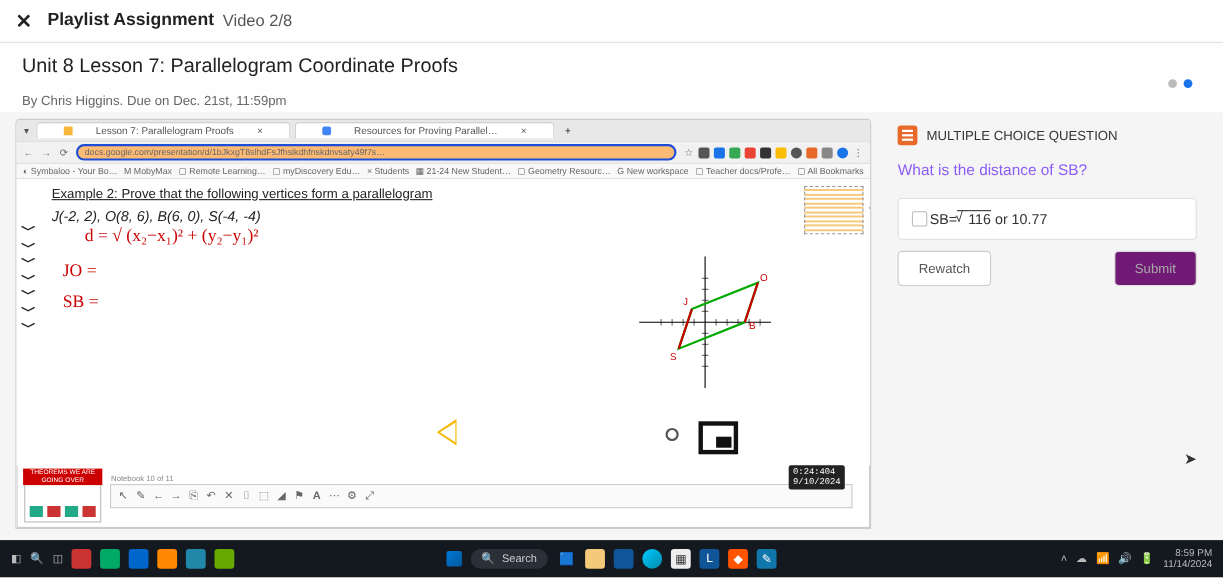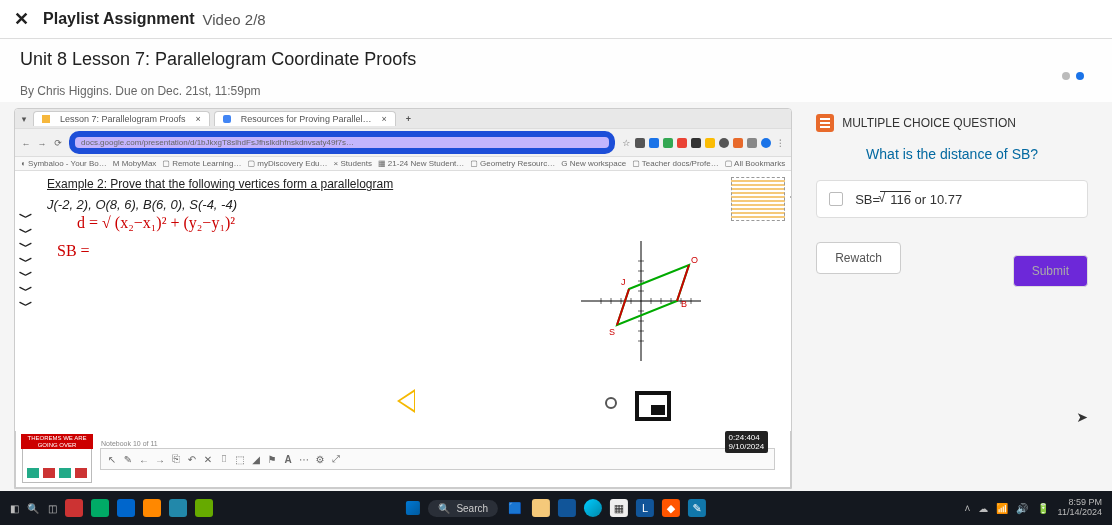--- a/index.html
+++ b/index.html
@@ -13,26 +13,26 @@
   .lesson-meta { font-size: 12px; color: #666; }
   .dots { position: absolute; right: 28px; top: 72px; display: flex; gap: 6px; align-items: center; }
   .dot { width: 8px; height: 8px; border-radius: 50%; }
   .dot.gray { background: #bbb; }
   .dot.blue { background: #1a73e8; }
   .main { display: flex; padding: 6px 14px 0 14px; gap: 14px; }
   .video-col { flex: 0 0 700px; }
   .side-col { flex: 1; padding: 6px 10px; }
   .browser-frame { background: #fff; border: 1px solid #ccc; border-radius: 4px 4px 0 0; overflow: hidden; }
   .tab-row { display: flex; align-items: center; background: #e8e8e8; padding: 2px 4px; gap: 4px; font-size: 9px; color: #555; }
-  .tab { background: #fff; border: 1px solid #ccc; border-bottom: none; padding: 2px 8px; border-radius: 4px 4px 0 0; display: flex; align-items: center; gap: 10px; }
+  .tab { background: #fff; border: 1px solid #ccc; border-bottom: none; padding: 2px 24px; border-radius: 4px 4px 0 0; display: flex; align-items: center; gap: 21px; }
   .tab .sq { width: 8px; height: 8px; background: #f6b73c; }
   .tab-plus { padding: 0 6px; font-weight: bold; cursor: pointer; }
   .url-row { display: flex; align-items: center; background: #f1f1f1; padding: 2px 6px; gap: 6px; font-size: 9px; color: #666; border-top: 1px solid #ddd; border-bottom: 1px solid #ddd; }
   .nav-ico { width: 10px; text-align: center; }
-  .url-bar { flex: 1; background: #c4b5fd; border: 6px solid #1d4ed8; border-radius: 10px; padding: 1px 6px; font-size: 8px; overflow: hidden; white-space: nowrap; }
+  .url-bar { flex: 1; background: #fdba74; border: 2px solid #1d4ed8; border-radius: 10px; padding: 1px 6px; font-size: 8px; overflow: hidden; white-space: nowrap; }
   .ext-icons { display: flex; gap: 4px; }
   .ext-ico { width: 10px; height: 10px; border-radius: 2px; }
   .bk-row { display: flex; align-items: center; gap: 6px; background: #f8f8f8; padding: 2px 6px; font-size: 8px; color: #666; border-bottom: 1px solid #ddd; overflow: hidden; white-space: nowrap; }
   .content-area { position: relative; height: 260px; background: #fff; display: flex; }
   .chevrons { display: flex; flex-direction: column; justify-content: flex-start; padding: 40px 4px 0 4px; gap: 2px; }
   .chev { color: #222; font-size: 14px; line-height: 0.9; font-weight: bold; }
   .slide { flex: 1; padding: 6px 10px; position: relative; }
   .ex-title { font-size: 12px; }
   .ex-title .u1 { text-decoration: underline; }
   .ex-sub { font-size: 12px; }
@@ -48,40 +48,40 @@
   .pip::after { content:""; position:absolute; right:2px; bottom:2px; width:14px; height:10px; background:#111; }
   .circle-ico { position: absolute; right: 174px; bottom: 22px; width: 12px; height: 12px; border: 2px solid #555; border-radius: 50%; }
   .six { position:absolute; right: 140px; bottom: 16px; font-size: 12px; color:#555; }
   .thumb-strip { display: flex; align-items: center; background: #fff; border: 1px solid #ccc; border-top: none; padding: 4px 6px; gap: 8px; }
   .thumb { width: 70px; height: 48px; border: 1px solid #bbb; background: #fff; position: relative; }
   .thumb-label { position:absolute; top:-2px; left:-2px; right:-2px; background:#c00; color:#fff; font-size:6px; line-height:1.1; padding:1px 2px; text-align:center; }
   .thumb-bars { position:absolute; bottom:4px; left:4px; right:4px; display:flex; gap:4px; }
   .bar { height: 10px; flex:1; }
   .toolbar-mini { flex:1; border:1px solid #ccc; height:22px; display:flex; align-items:center; gap:6px; padding:0 6px; font-size:10px; color:#666; background:#fafafa; position:relative; }
   .tm-ico { width:10px; text-align:center; }
-  .time-badge { position:absolute; right:16px; bottom:6px; background:#222; color:#fff; font-size:8px; padding:2px 4px; border-radius:2px; }
+  .time-badge { position:absolute; right:16px; bottom:6px; background:#222; color:#fff; font-size:8px; padding:2px 4px; border-radius:2px;font-family:Liberation Mono, monospace; }
   .taskbar { position: absolute; left: 0; right: 0; bottom: 0; height: 34px; background: #14181f; display:flex; align-items:center; padding:0 10px; gap:8px; color:#bbb; font-size:10px; }
   .tb-left { display:flex; align-items:center; gap:8px; }
   .win-ico { width:14px; height:14px; background:linear-gradient(135deg,#0078d4,#005a9e); border-radius:2px; }
   .tb-center { position:absolute; left:50%; transform:translateX(-50%); display:flex; align-items:center; gap:8px; }
   .search-pill { background:#2a2f38; border-radius:12px; padding:3px 10px; display:flex; align-items:center; gap:6px; font-size:10px; color:#ccc; }
   .tb-ico { width:18px; height:18px; border-radius:3px; display:flex; align-items:center; justify-content:center; font-size:11px; }
   .tb-right { margin-left:auto; display:flex; align-items:center; gap:8px; }
   .clock { text-align:right; font-size:9px; line-height:1.1; }
   .q-panel { }
   .q-badge { display:flex; align-items:center; gap:8px; font-size:12px; color:#333; margin-bottom:14px; }
   .q-badge .qb-ico { width:18px; height:18px; background:#e86a2b; border-radius:3px; display:flex; flex-direction:column; gap:2px; align-items:center; justify-content:center; }
   .qb-line { width:10px; height:2px; background:#fff; }
-  .q-text { font-size:14px; color:#0369a1; margin-bottom:18px;text-align:center; }
-  .choice { display:flex; align-items:center; gap:12px; border:1px solid #ddd; border-radius:4px; padding:10px 12px; margin-bottom:10px; font-size:13px; color:#333; cursor:pointer; background:#fff; }
+  .q-text { font-size:14px; color:#8b5cf6; margin-bottom:18px; }
+  .choice { display:flex; align-items:center; gap:2px; border:1px solid #ddd; border-radius:4px; padding:10px 12px; margin-bottom:10px; font-size:13px; color:#333; cursor:pointer; background:#fff; }
   .choice .cb { width:14px; height:14px; border:1px solid #bbb; border-radius:2px; flex-shrink:0; }
   .btn-row { display:flex; gap:12px; margin-top:8px; align-items:center; }
   .btn { padding:8px 18px; border-radius:4px; font-size:12px; cursor:pointer; }
   .btn.rewatch { background:#fff; border:1px solid #ccc; color:#555; }
-  .btn.submit { background:#6d28d9; border:1px solid #ddd; color:#aaa;margin-top:27px; }
+  .btn.submit { background:#701a75; border:1px solid #ddd; color:#aaa; }
   .sqrt { display:inline-block; position:relative; padding-left:10px; border-top:1px solid #333; }
   .sqrt::before { content:"√"; position:absolute; left:-2px; top:-2px; }
   .cursor-ico { position:absolute; right:24px; bottom:100px; font-size:14px; color:#333; }
 </style>
 </head>
 <body>
 
 <div class="top-bar">
   <span class="close-x">✕</span>
   <span class="top-title">Playlist Assignment</span>
@@ -156,20 +156,21 @@
           <span class="chev">﹀</span>
           <span class="chev">﹀</span>
           <span class="chev">﹀</span>
         </div>
         <div class="slide">
           <div class="ex-title">
             <span class="u1">Example 2:</span><span class="u1"> Prove that the following vertices form a parallelogram</span>
           </div>
           <div class="coords">J(-2, 2), O(8, 6), B(6, 0), S(-4, -4)</div>
           <div class="handwriting" style="margin-top:2px;">d = √ (x₂−x₁)² + (y₂−y₁)²</div>
+          <div class="handwriting" style="margin-top:14px; margin-left:10px;">JO =</div>
           <div class="handwriting" style="margin-top:10px; margin-left:10px;">SB =</div>
 
           <div class="notes-patch"></div>
 
           <svg class="graph" viewBox="0 0 120 120">
             <line x1="0" y1="60" x2="120" y2="60" stroke="#000" stroke-width="1"></line>
             <line x1="60" y1="0" x2="60" y2="120" stroke="#000" stroke-width="1"></line>
             <g stroke="#000" stroke-width="0.6">
               <line x1="20" y1="57" x2="20" y2="63"></line>
                 <line x1="30" y1="57" x2="30" y2="63"></line>

